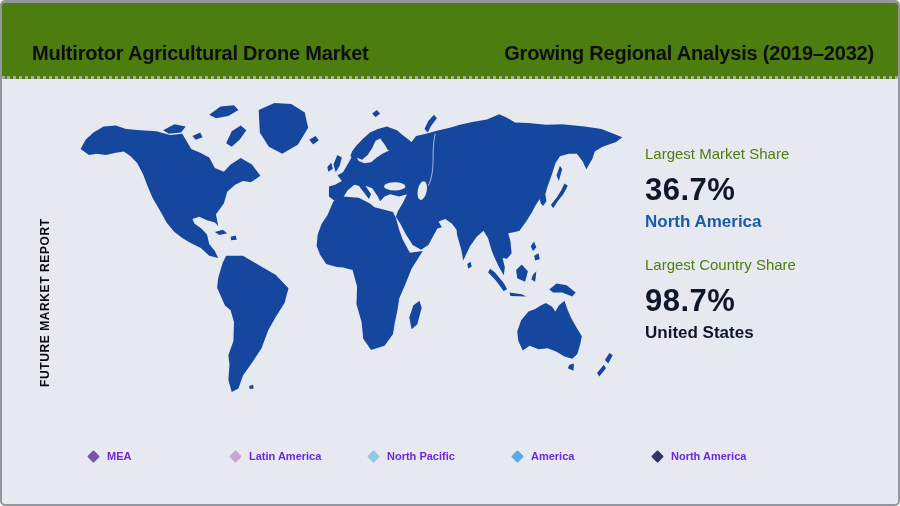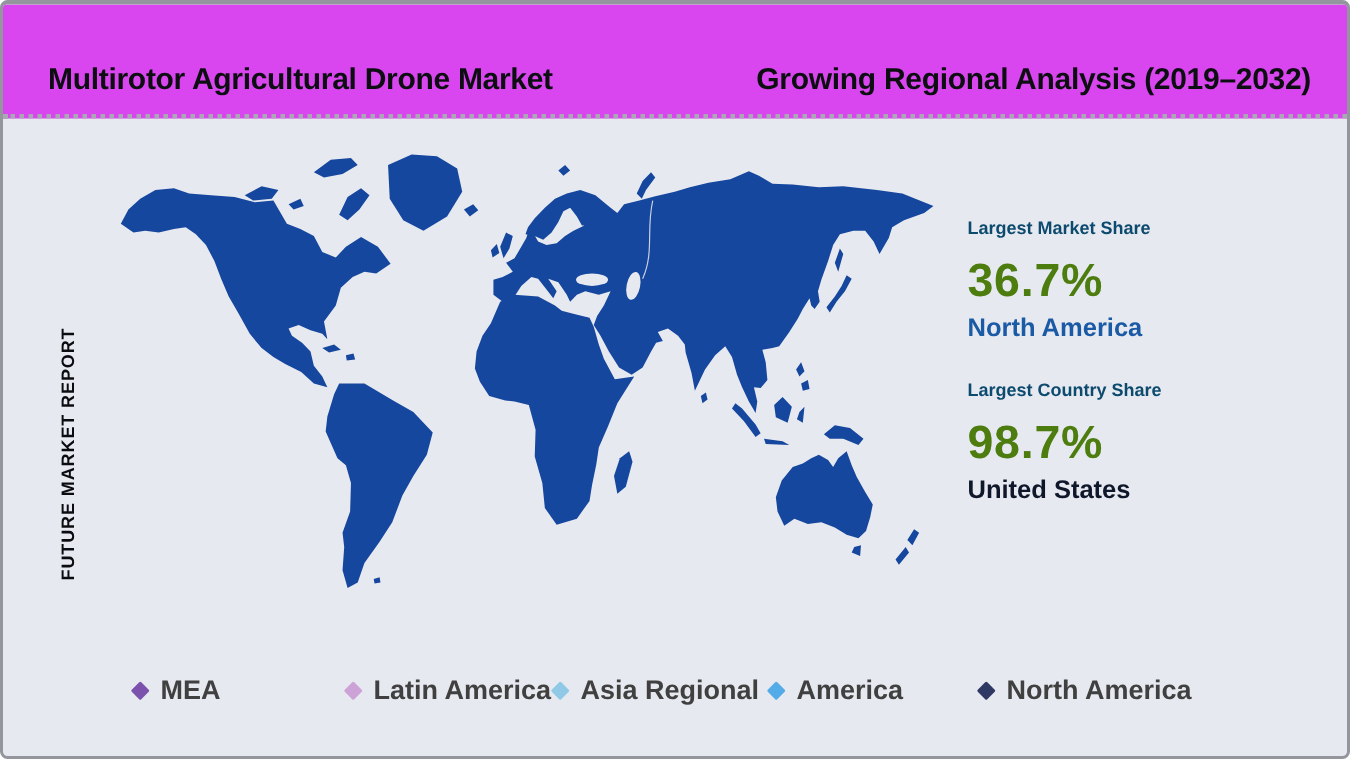--- a/index.html
+++ b/index.html
@@ -1,37 +1,37 @@
 <!DOCTYPE html>
 <html><head>
 <meta charset="utf-8">
 <style>
   html,body{margin:0;padding:0;background:#ffffff;}
   .window{position:relative;width:900px;height:506px;background:#e7e9f0;
     border:2px solid #94969e;border-top-width:3px;border-radius:5px;box-sizing:border-box;
     font-family:"Liberation Sans",sans-serif;overflow:hidden;}
-  .header{position:absolute;top:0;left:0;right:0;height:76px;background:#d946ef;
+  .header{position:absolute;top:0;left:0;right:0;height:76px;background:#4d7c0f;
     border-bottom:3px dotted #a8aab3;box-sizing:border-box;display:flex;
     justify-content:space-between;align-items:flex-end;padding:0 24px 11px 30px;}
   .title{font-size:20px;font-weight:bold;color:#0d0e12;margin:0;letter-spacing:-0.2px;white-space:nowrap;}
   .watermark{position:absolute;left:-36px;top:296px;width:160px;height:16px;
     transform:rotate(-90deg);font-size:12px;font-weight:bold;letter-spacing:0.6px;
     color:#0b0c10;text-align:center;white-space:nowrap;}
   .map{position:absolute;left:60px;top:94px;width:562px;height:308px;}
   .sea{fill:#e7e9f0;}
   .boundary{fill:none;stroke:#dfe2ea;stroke-width:1.4;opacity:0.9;}
   .stats{position:absolute;left:643px;top:142px;width:255px;}
-  .stat-label{font-size:12px;font-weight:bold;color:#0c4a6e;}
-  .stat-value{font-size:31px;font-weight:bold;color:#4d7c0f;margin-top:10px;letter-spacing:0.5px;}
+  .stat-label{font-size:15px;font-weight:normal;color:#4d7c0f;}
+  .stat-value{font-size:31px;font-weight:bold;color:#0f172a;margin-top:10px;letter-spacing:0.5px;}
   .stat-region{font-size:17px;font-weight:bold;margin-top:4px;}
   .stat + .stat{margin-top:24px;}
   .legend{position:absolute;left:0;top:447px;width:100%;height:20px;}
   .legend-item{position:absolute;top:0;display:flex;align-items:center;gap:9px;}
   .legend-item .diamond{width:9px;height:9px;transform:rotate(45deg);border-radius:1px;flex:0 0 auto;}
-  .legend-item .label{font-size:18px;font-weight:bold;color:#404040;white-space:nowrap;}
+  .legend-item .label{font-size:11px;font-weight:bold;color:#6d28d9;white-space:nowrap;}
 </style>
 </head>
 <body>
 
 <div class="window">
 
   <header class="header">
     <h1 class="title">Multirotor Agricultural Drone Market</h1>
     <h2 class="title">Growing Regional Analysis (2019–2032)</h2>
   </header>
@@ -84,21 +84,21 @@
     <div class="legend-item" style="left:87px">
       <span class="diamond" style="background: rgb(123, 81, 174);"></span>
       <span class="label">MEA</span>
     </div>
     <div class="legend-item" style="left:229px">
       <span class="diamond" style="background: rgb(205, 162, 214);"></span>
       <span class="label">Latin America</span>
     </div>
     <div class="legend-item" style="left:367px">
       <span class="diamond" style="background: rgb(143, 201, 230);"></span>
-      <span class="label">Asia Regional</span>
+      <span class="label">North Pacific</span>
     </div>
     <div class="legend-item" style="left:511px">
       <span class="diamond" style="background: rgb(83, 171, 232);"></span>
       <span class="label">America</span>
     </div>
     <div class="legend-item" style="left:651px">
       <span class="diamond" style="background: rgb(47, 55, 99);"></span>
       <span class="label">North America</span>
     </div>
   </div>

